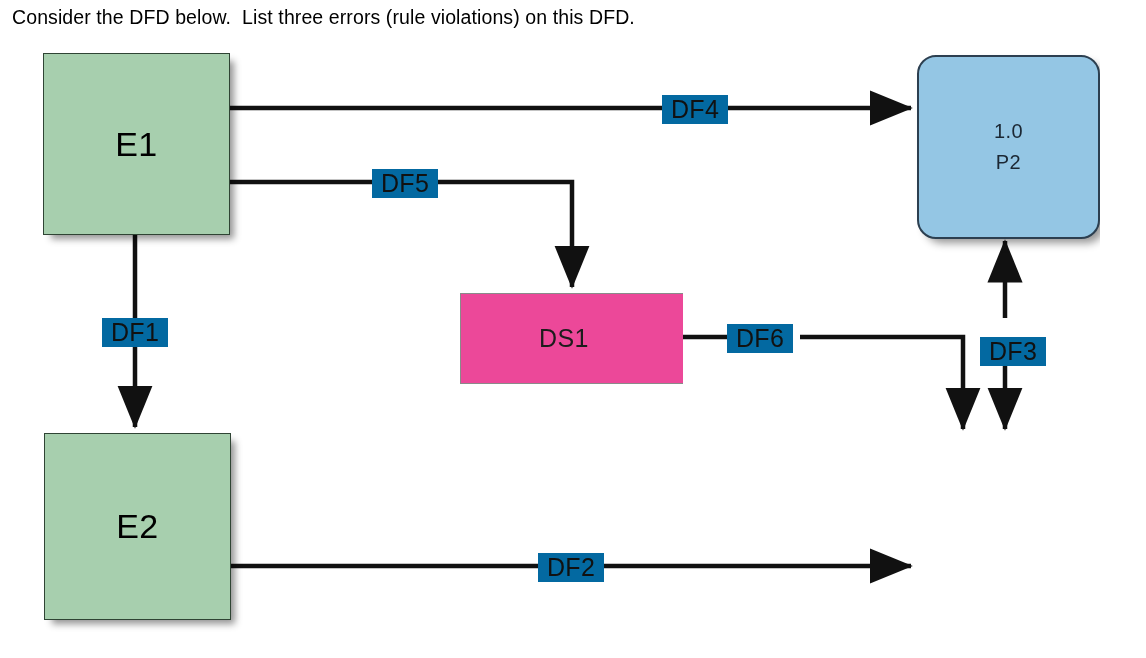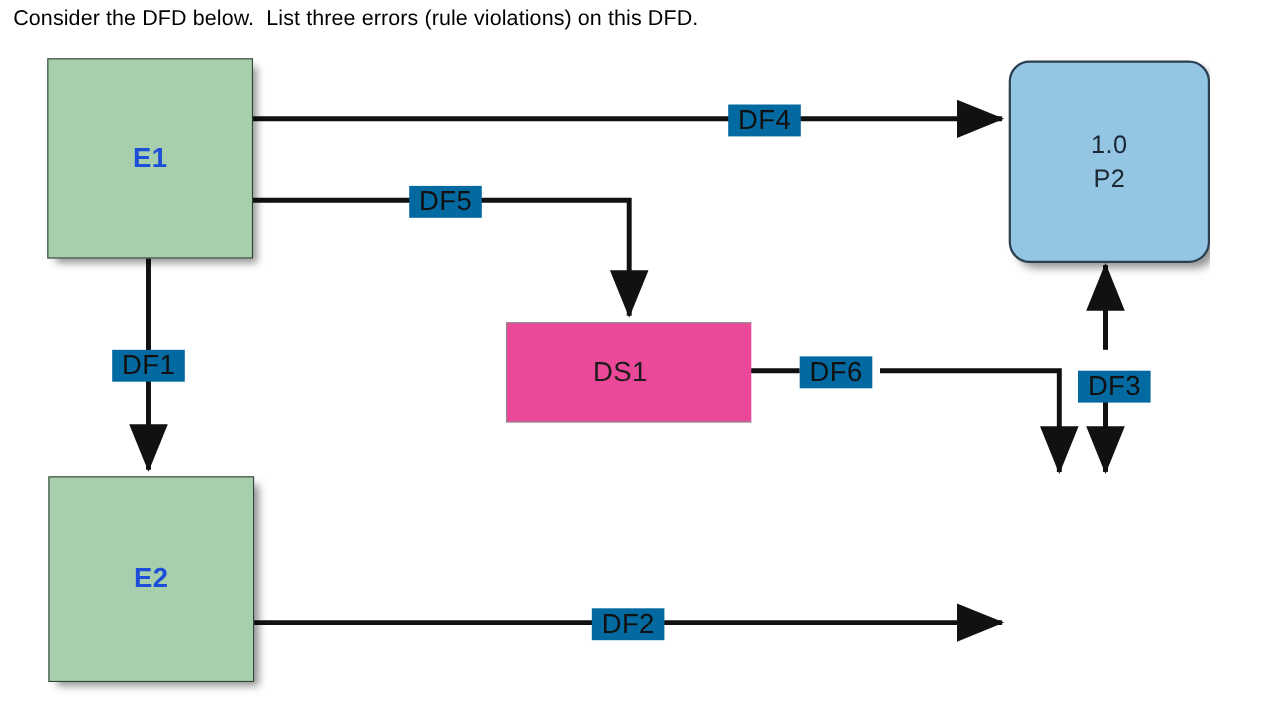--- a/index.html
+++ b/index.html
@@ -55,42 +55,41 @@
     position: absolute;
     background: #a7cfae;
     border: 1.5px solid #2f4434;
     box-shadow: 6px 6px 7px -2px rgba(0,0,0,0.42);
     display: flex;
     align-items: center;
     justify-content: center;
     z-index: 3;
   }
   .entity-label {
-    font-size: 25px;
-    color: #1d4ed8;
+    font-size: 34px;
+    color: #000000;
     letter-spacing: 0.4px;
-    font-weight: bold;
   }
 
   
   .process {
     position: absolute;
     background: #94c6e4;
     border: 2px solid #2c3f50;
     border-radius: 19px;
     box-shadow: 6px 6px 8px -2px rgba(0,0,0,0.42);
     display: flex;
     flex-direction: column;
     align-items: center;
     justify-content: center;
     z-index: 3;
   }
   .process-number,
   .process-name {
-    font-size: 23px;
+    font-size: 20px;
     color: #1b2733;
     line-height: 31px;
     letter-spacing: 0.4px;
   }
 
   
   .datastore {
     position: absolute;
     background: #ec4899;
     border: 1.5px solid #8a8a8a;

